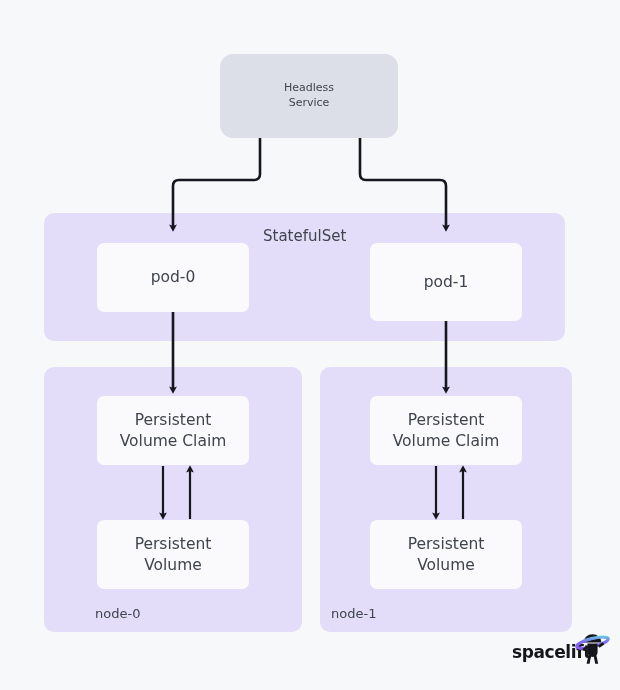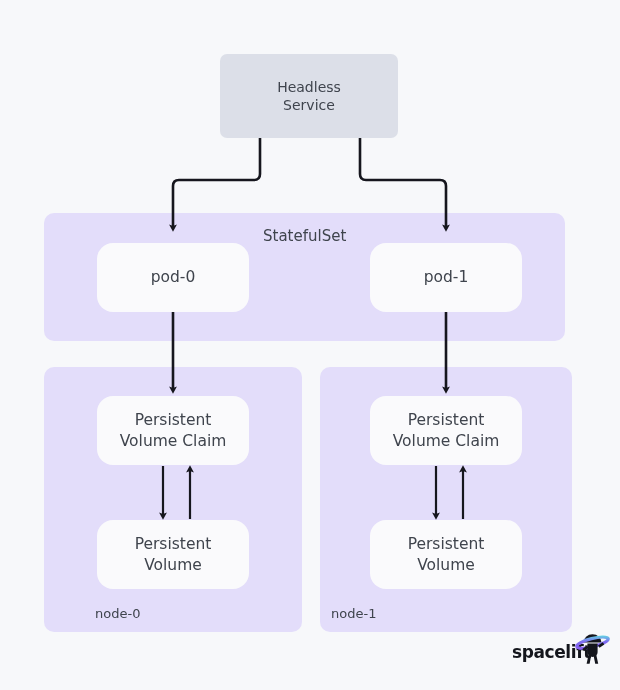--- a/index.html
+++ b/index.html
@@ -27,28 +27,28 @@
     align-items: center;
     justify-content: center;
     text-align: center;
     line-height: 1.32;
     color: #3a3f४7;
     color: #3d424b;
   }
 
   .headless-box {
     background: #dcdfe8;
-    border-radius: 7px;
-    font-size: 14px;
+    border-radius: 13px;
+    font-size: 11px;
     color: #3f444d;
   }
 
   .white-box {
     background: #fafafc;
-    border-radius: 16px;
+    border-radius: 7px;
     font-size: 15.5px;
     color: #3f444d;
   }
 
   .group-box {
     position: absolute;
     box-sizing: border-box;
     background: #e3ddfa;
     border-radius: 10px;
   }
@@ -138,21 +138,21 @@
     <div>
       <div>Headless</div>
       <div>Service</div>
     </div>
   </div>
 
   <div class="group-label statefulset-label" style="left:263px; top:227px;">StatefulSet</div>
 
   <div class="node-box white-box" style="left:97px; top:243px; width:152px; height:69px;">pod-0</div>
 
-  <div class="node-box white-box" style="left:370px; top:243px; width:152px; height:69px;">pod-1</div>
+  <div class="node-box white-box" style="left:370px; top:243px; width:152px; height:78px;">pod-1</div>
 
   <div class="node-box white-box" style="left:97px; top:396px; width:152px; height:69px;">
     <div>
       <div>Persistent</div>
       <div>Volume Claim</div>
     </div>
   </div>
 
   <div class="node-box white-box" style="left:97px; top:520px; width:152px; height:69px;">
     <div>

